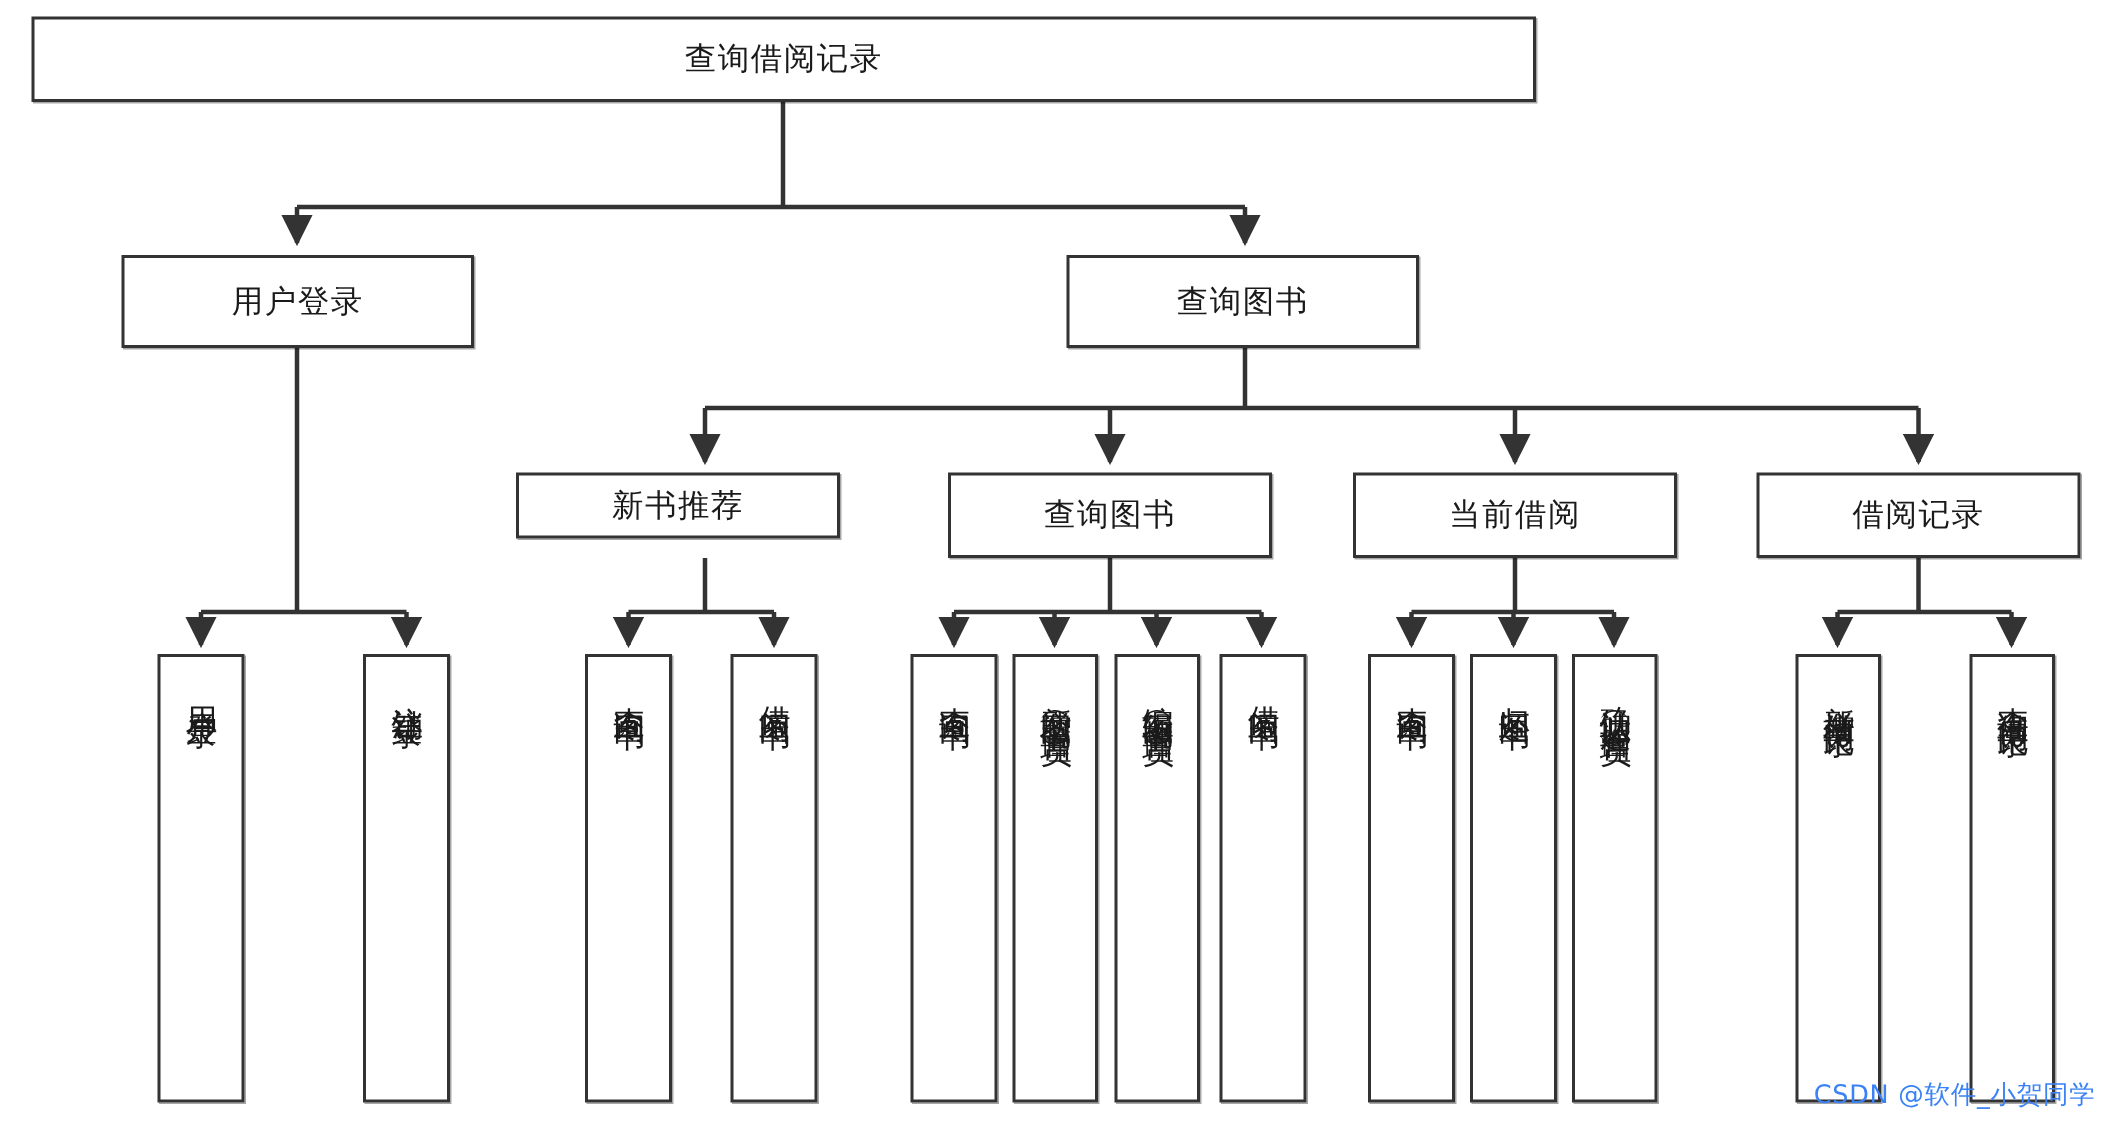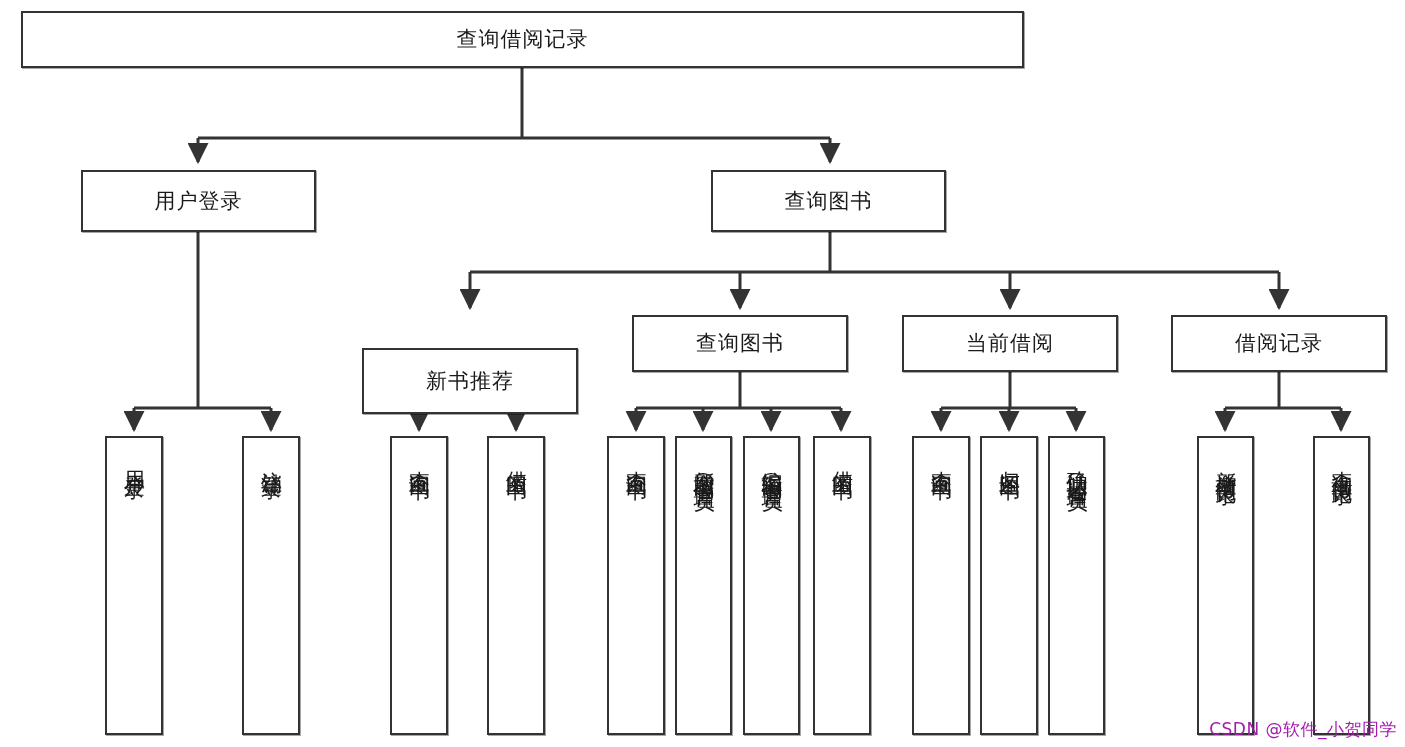--- a/index.html
+++ b/index.html
@@ -51,21 +51,21 @@
     font-size: 21px;
     letter-spacing: 3px;
     line-height: 1.1;
     white-space: nowrap;
   }
   .watermark {
     position: absolute;
     right: 8px;
     bottom: 6px;
     font-size: 17px;
-    color: #a21caf;
+    color: #3b82f6;
     white-space: nowrap;
     letter-spacing: 0.5px;
   }
 </style>
 </head>
 <body>
 
 <div id="canvas">
 
   <svg class="edges" viewBox="0 0 1405 747" xmlns="http://www.w3.org/2000/svg">
@@ -123,21 +123,21 @@
   </div>
 
   <div class="node" style="left:81px; top:170px; width:235px; height:62px;">
     <span class="label">用户登录</span>
   </div>
 
   <div class="node" style="left:711px; top:170px; width:235px; height:62px;">
     <span class="label">查询图书</span>
   </div>
 
-  <div class="node" style="left:362px; top:315px; width:216px; height:66px;margin-top:33px;">
+  <div class="node" style="left:344px; top:315px; width:216px; height:44px;">
     <span class="label">新书推荐</span>
   </div>
 
   <div class="node" style="left:632px; top:315px; width:216px; height:57px;">
     <span class="label">查询图书</span>
   </div>
 
   <div class="node" style="left:902px; top:315px; width:216px; height:57px;">
     <span class="label">当前借阅</span>
   </div>

